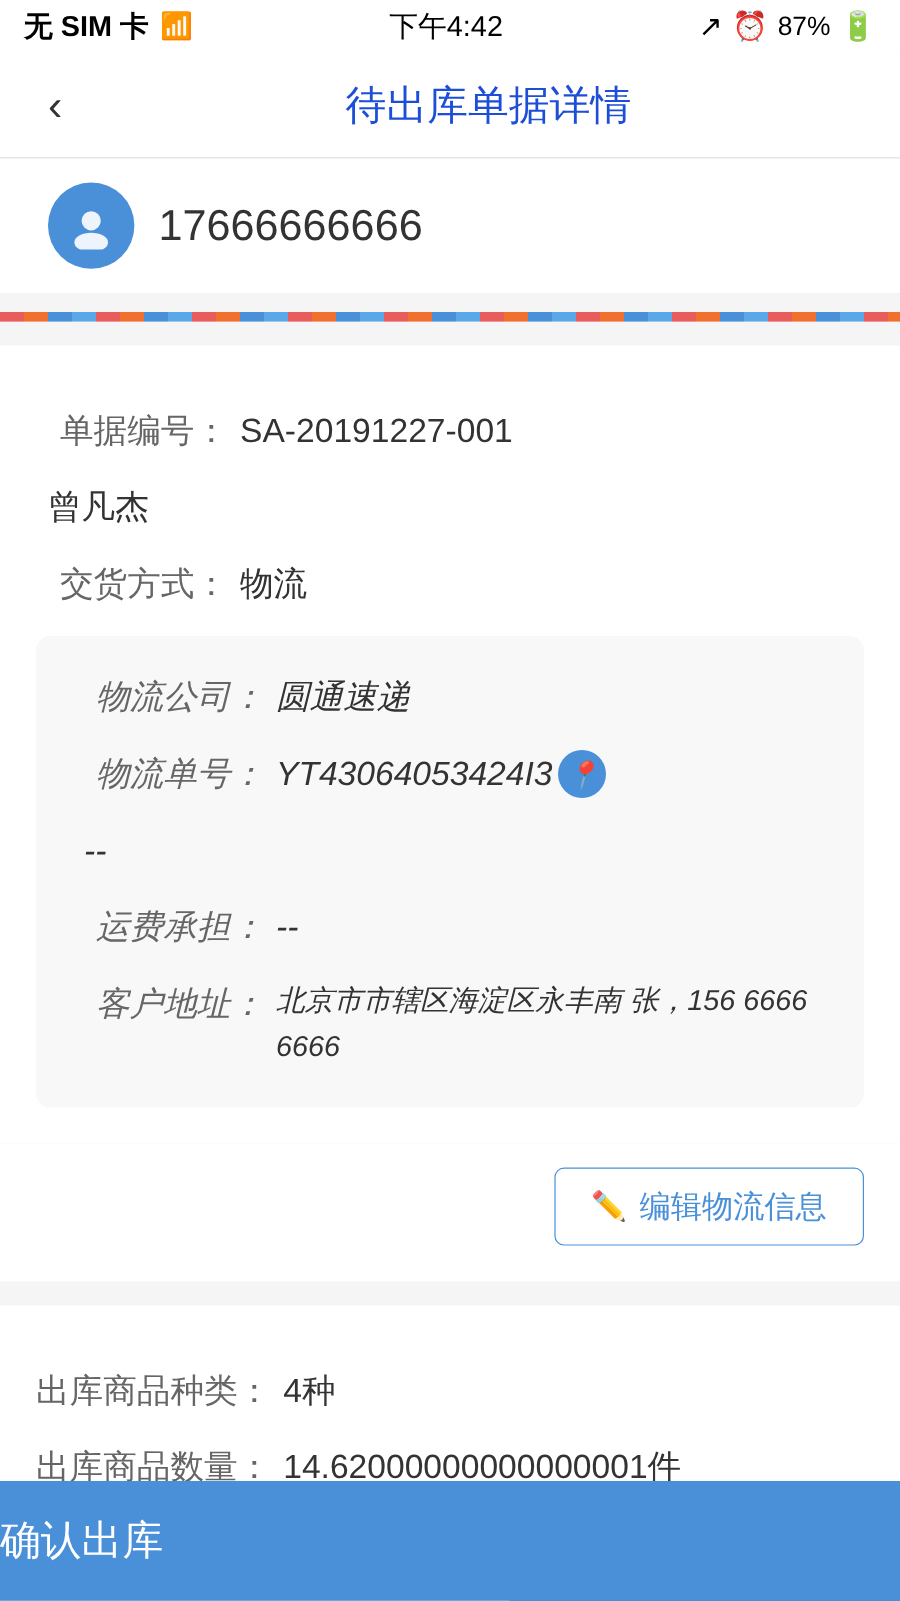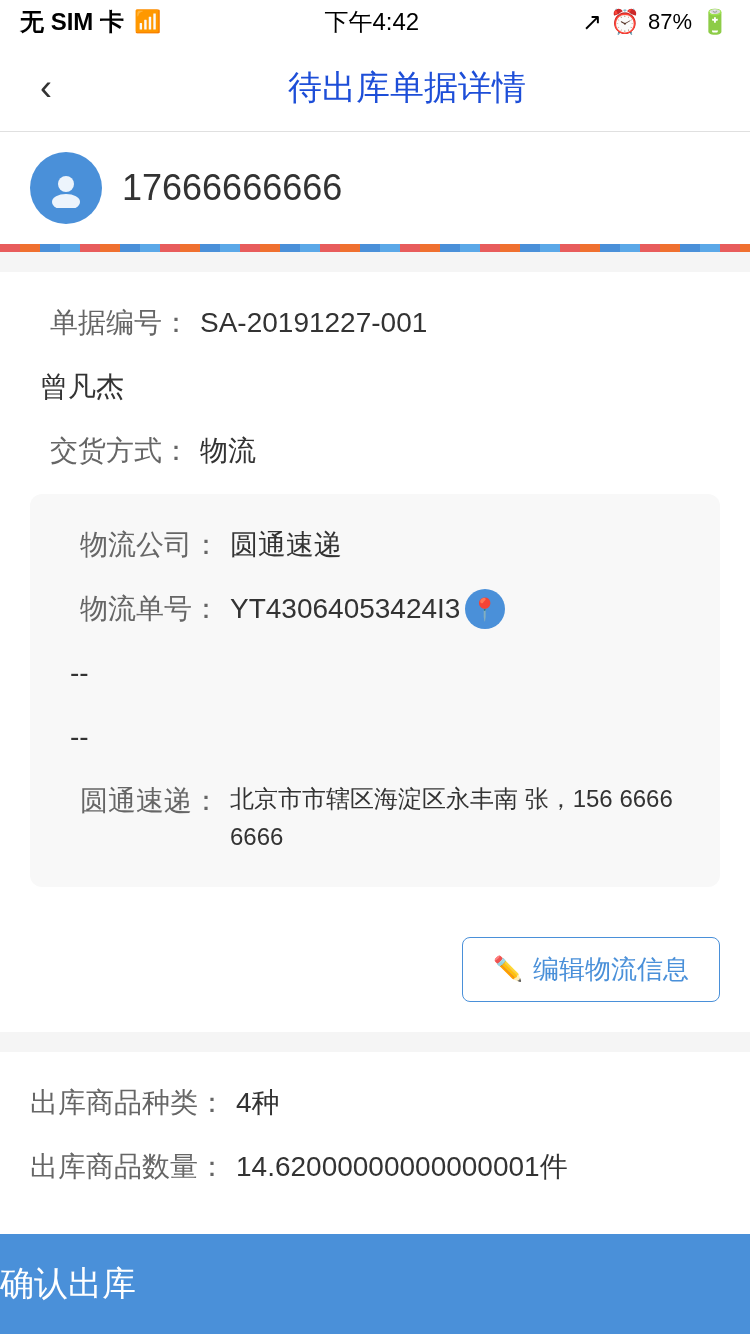--- a/index.html
+++ b/index.html
@@ -51,25 +51,25 @@
       transform: translateX(-50%);
       font-size: 34px;
       font-weight: 500;
       color: #1d4ed8;
       margin-left: 32px;
     }
 
     
     .customer-header {
       background: #fff;
-      padding: 20px 30px;
+      padding: 20px 40px;
       display: flex;
       align-items: center;
       gap: 20px;
-      margin-bottom: 0;
+      margin-bottom: 16px;
       text-align: right;
     }
     .customer-avatar {
       width: 72px;
       height: 72px;
       border-radius: 50%;
       background: #4a90d9;
       display: flex;
       align-items: center;
       justify-content: center;
@@ -98,20 +98,21 @@
       background: #fff;
       margin-top: 20px;
       padding: 30px;
     }
 
     .info-row {
       display: flex;
       align-items: flex-start;
       margin-bottom: 22px;
       line-height: 1.5;
+      margin-top: 20px;
     }
     .info-row:last-child { margin-bottom: 0; }
 
     .info-label {
       color: #666;
       font-size: 28px;
       min-width: 160px;
       text-align: right;
       flex-shrink: 0;
     }
@@ -121,20 +122,21 @@
       flex: 1;
       padding-left: 10px;
     }
 
     
     .logistics-card {
       background: #f8f8f8;
       border-radius: 12px;
       margin-top: 20px;
       padding: 30px;
+      font-style: italic;
     }
 
     .logistics-row {
       display: flex;
       align-items: flex-start;
       margin-bottom: 22px;
       line-height: 1.5;
     }
     .logistics-row:last-child { margin-bottom: 0; }
 
@@ -322,24 +324,25 @@
           <span>YT43064053424I3</span>
           <div class="location-icon">
             <span class="location-pin">📍</span>
           </div>
         </div>
       </div>
       <div class="logistics-row">
         <span class="logistics-value">--</span>
       </div>
       <div class="logistics-row">
+        <span class="logistics-label">运费承担：</span>
         <span class="logistics-value">--</span>
       </div>
       <div class="logistics-row">
-        <span class="logistics-label">圆通速递：</span>
+        <span class="logistics-label">客户地址：</span>
         <span class="address-value">北京市市辖区海淀区永丰南  张，156 6666 6666</span>
       </div>
     </div>
   </div>
 
   <div class="edit-logistics-btn">
     <button class="btn-edit">
       <span class="edit-icon">✏️</span>
       <span>编辑物流信息</span>
     </button>

